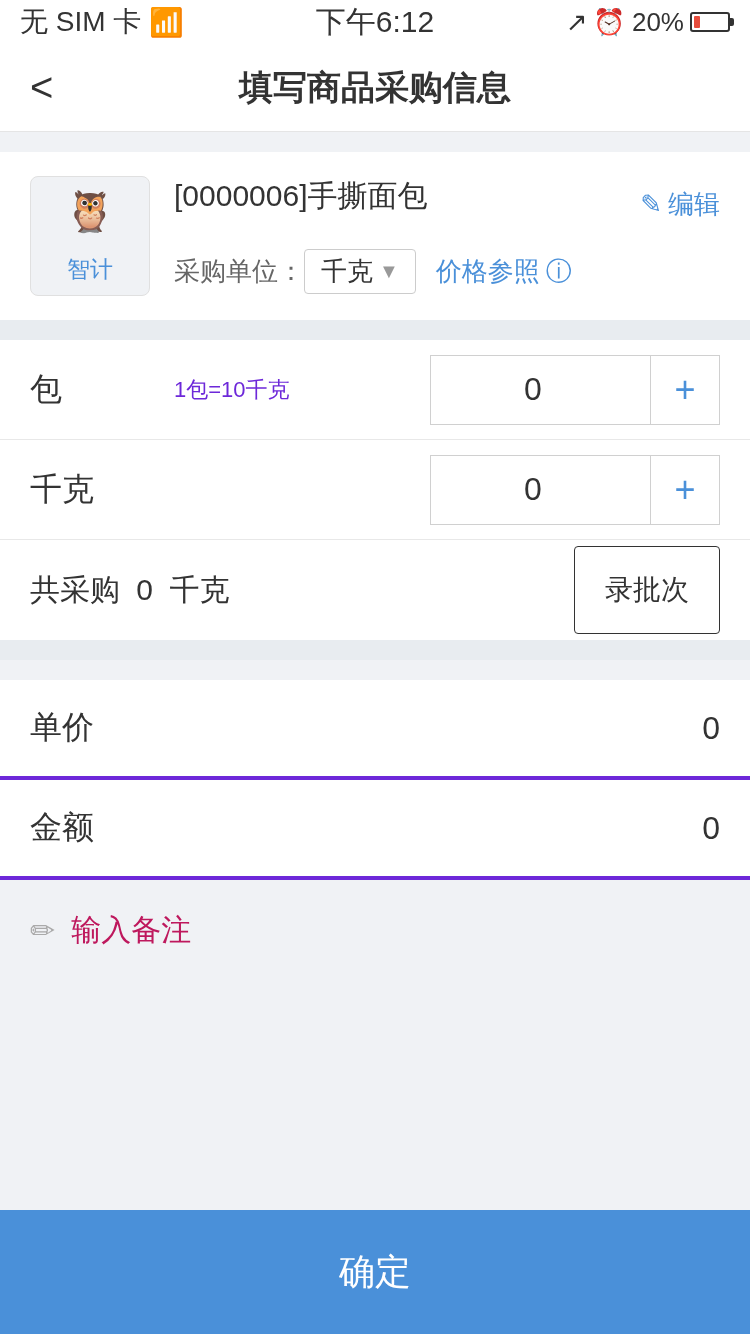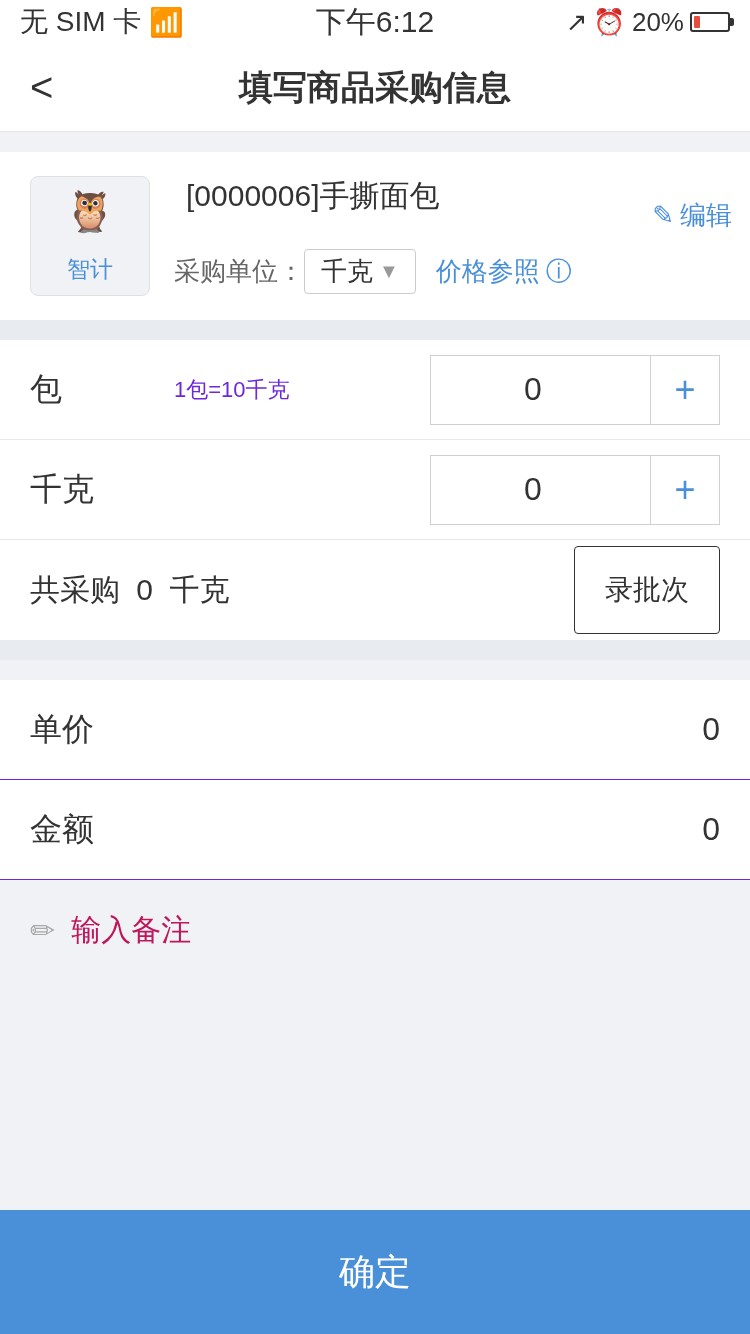--- a/index.html
+++ b/index.html
@@ -140,24 +140,23 @@
     .edit-link {
       color: #4a90d9;
       font-size: 26px;
       margin-left: auto;
       display: flex;
       align-items: center;
       gap: 6px;
     }
     .product-header {
       display: flex;
-      align-items: flex-end;
+      align-items: center;
       width: 100%;
       margin-bottom: 16px;
-      margin-left: 12px;
     }
 
     
     .section-divider {
       height: 20px;
       background: #e8ecf0;
     }
 
     
     .input-section {
@@ -235,21 +234,21 @@
     
     .info-section {
       background: #fff;
       margin-top: 20px;
     }
     .info-row {
       display: flex;
       align-items: center;
       padding: 0 30px;
       height: 100px;
-      border-bottom: 1px solid #6d28d9;
+      border-bottom: 4px solid #6d28d9;
     }
     .info-label {
       font-size: 32px;
       color: #333;
     }
     .info-spacer { flex: 1; }
     .info-value {
       font-size: 32px;
       color: #333;
     }

